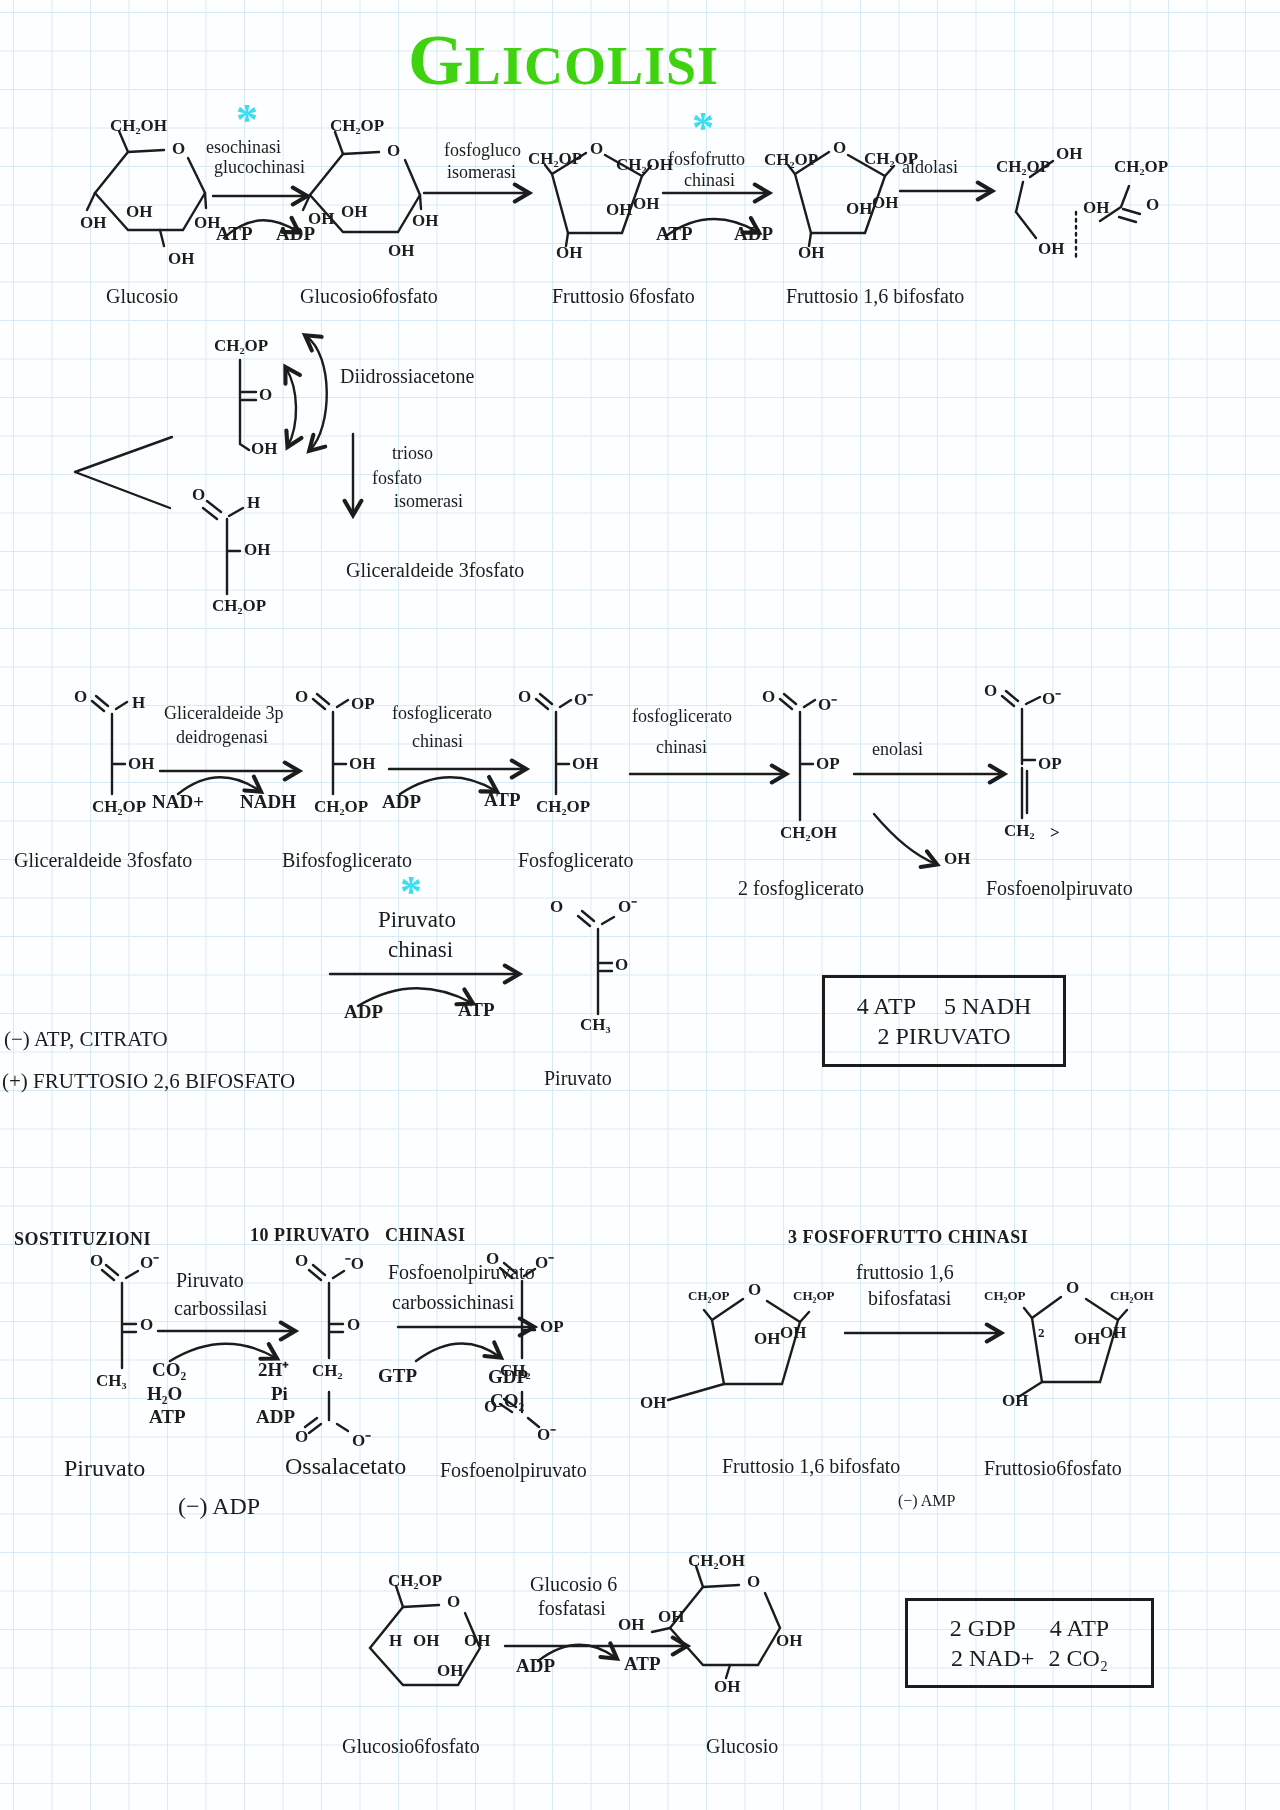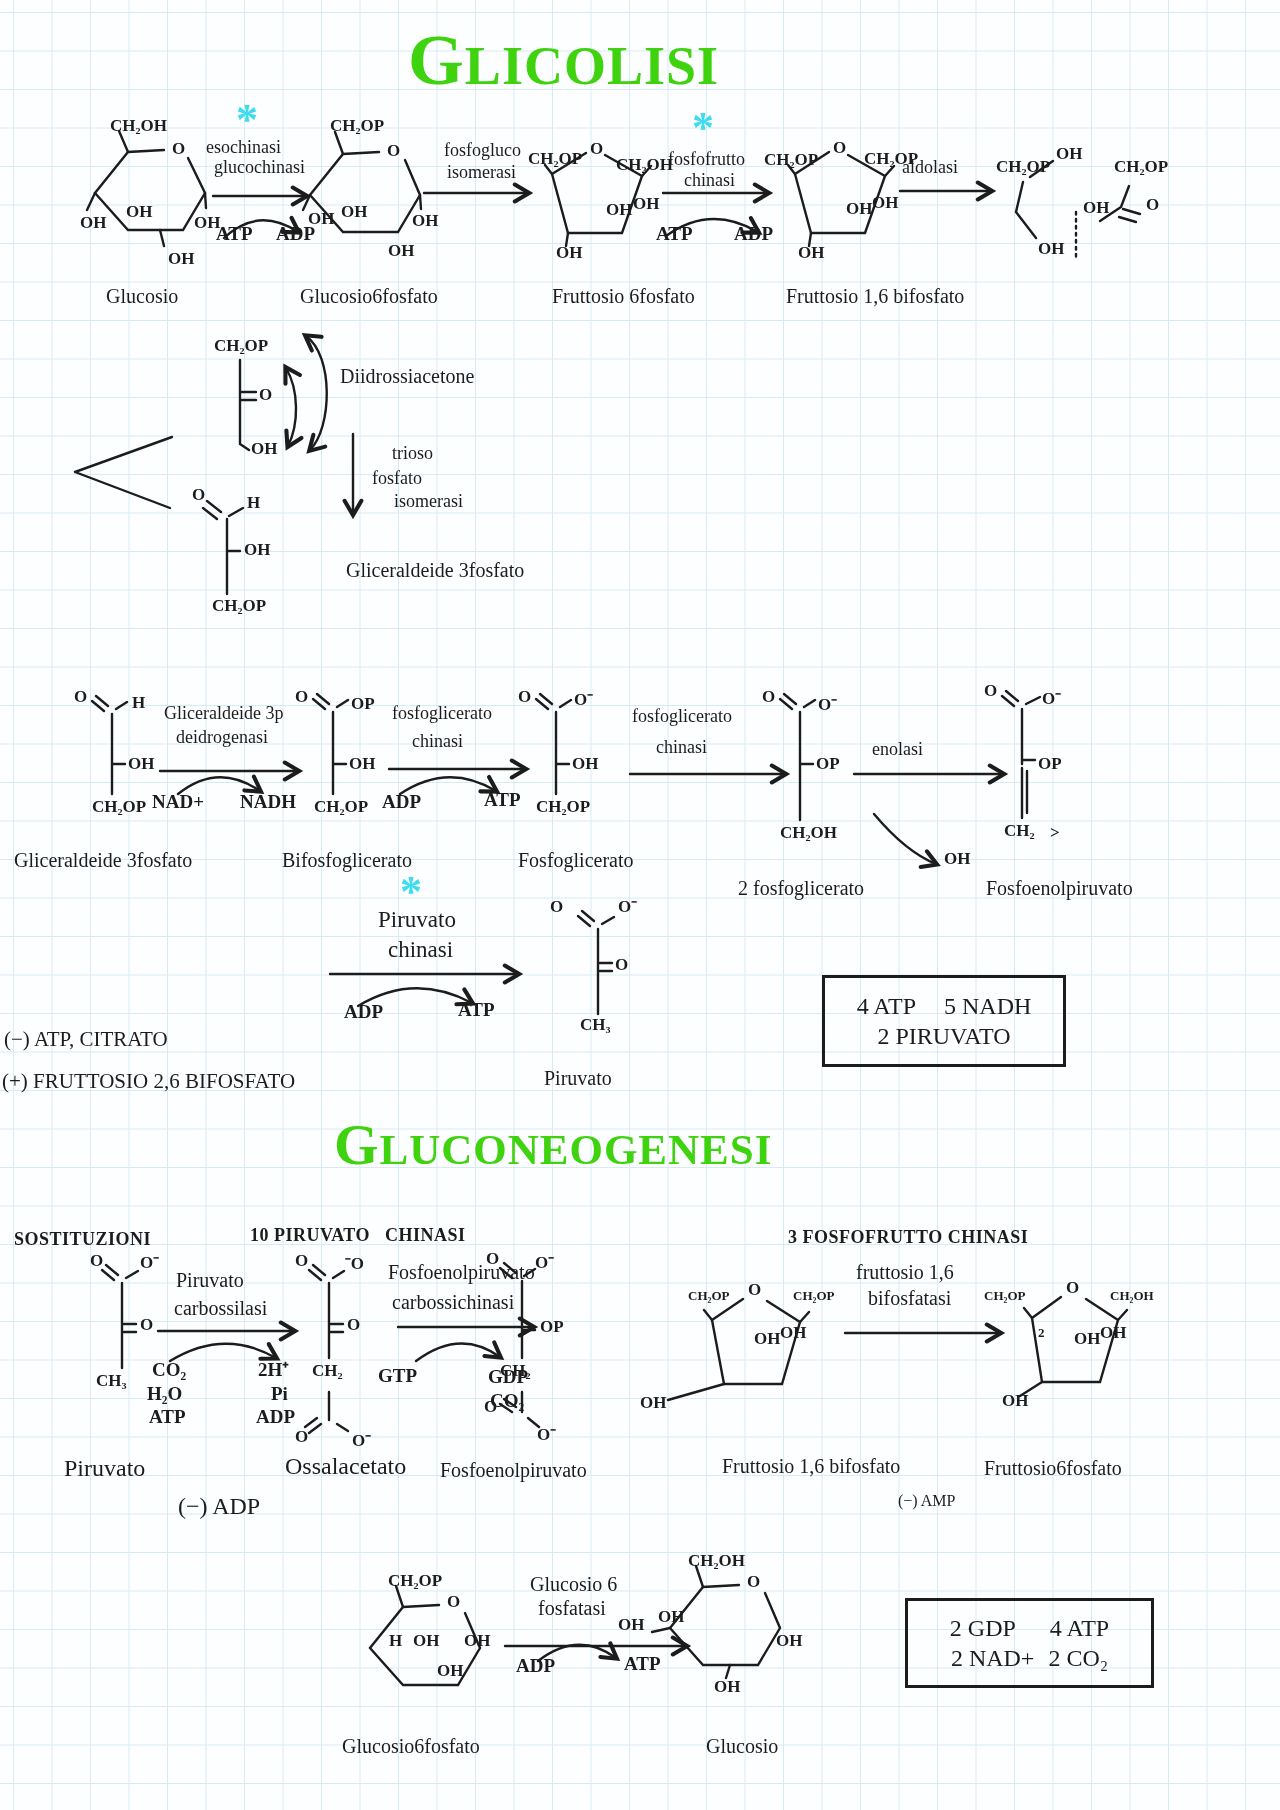--- a/index.html
+++ b/index.html
@@ -136,21 +136,20 @@
       <path d="M403,1607 L396,1586"></path>
       <path d="M505,1646 H686" marker-end="url(#ah)"></path>
       <path d="M538,1661 Q578,1630 616,1658" marker-end="url(#ah)"></path>
 
       <path d="M765,1593 L780,1628 L758,1665 L703,1665 L670,1628 L703,1587 L739,1585"></path>
       <path d="M703,1587 L696,1566 M670,1628 L652,1632 M730,1665 L726,1678"></path>
     </g>
   </svg>
 
   <span class="t title" style="left:408px;top:22px">GLICOLISI</span>
-  <span class="t title g2" style="left:334px;top:1114px">GLUCONEOGENESI</span>
 
   <span class="t chem" style="left:110px;top:117px">CH₂OH</span>
   <span class="t chem" style="left:172px;top:140px">O</span>
   <span class="t chem" style="left:80px;top:214px">OH</span>
   <span class="t chem" style="left:126px;top:203px">OH</span>
   <span class="t chem" style="left:194px;top:214px">OH</span>
   <span class="t chem" style="left:168px;top:250px">OH</span>
   <span class="t name" style="left:106px;top:286px">Glucosio</span>
 
   <span class="t star" style="left:236px;top:108px">*</span>

